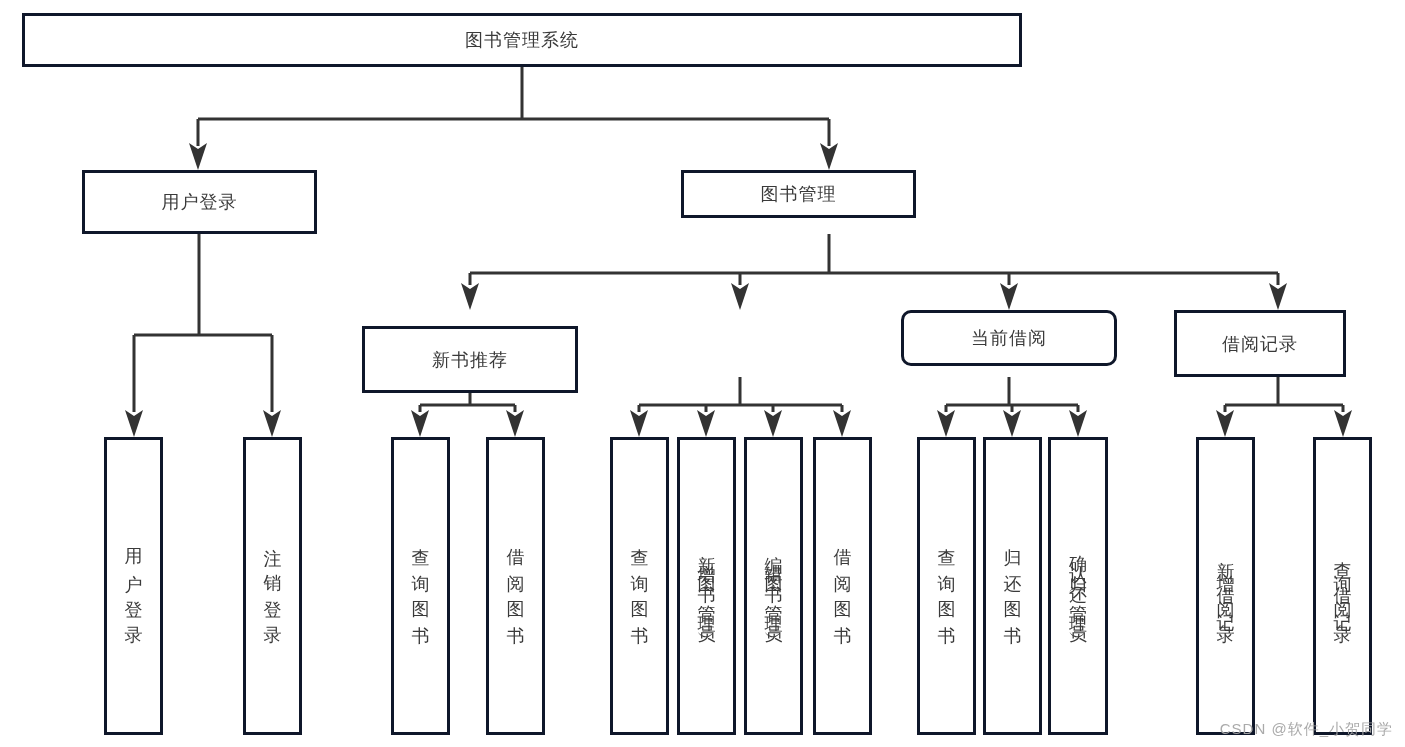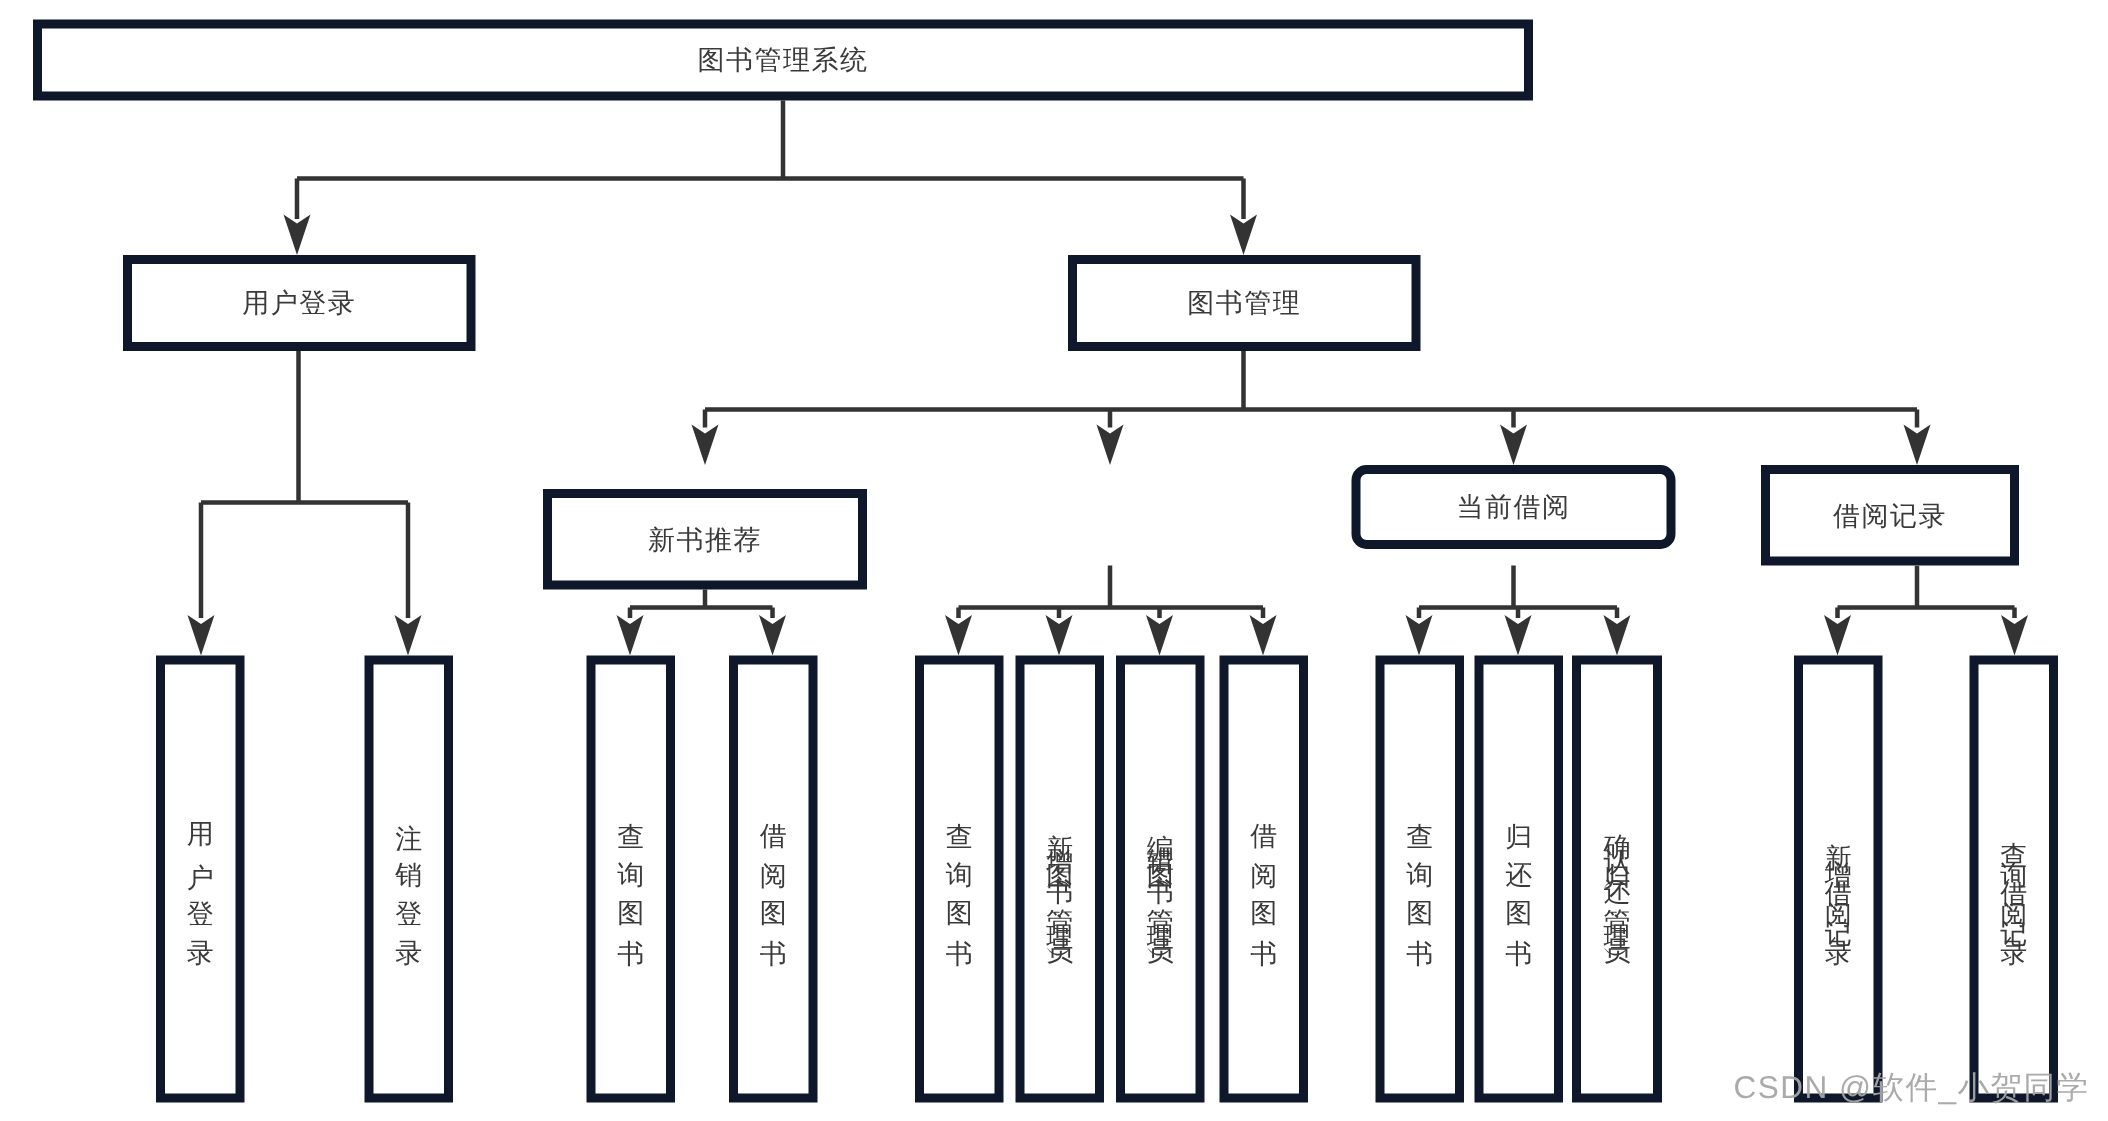--- a/index.html
+++ b/index.html
@@ -27,21 +27,21 @@
     stroke-width: 3;
     fill: none;
   }
   .connectors polygon {
     fill: #333333;
     stroke: none;
   }
   .node {
     position: absolute;
     box-sizing: border-box;
-    border: 6px solid #0f172a;
+    border: 3px solid #0f172a;
     background: #ffffff;
     display: flex;
     align-items: center;
     justify-content: center;
     color: #3a3a3a;
     font-size: 18px;
   }
   .node.h-box {
     letter-spacing: 1px;
   }
@@ -52,21 +52,21 @@
     white-space: nowrap;
   }
   .node.v-box .len4 { letter-spacing: 26px; }
   .node.v-box .len6 { letter-spacing: 13px; }
   .node.v-box .len9 { letter-spacing: 10px; }
 
   
   #n-root   { left: 22px;  top: 13px;  width: 1000px; height: 54px; }
   
   #n-login  { left: 82px;  top: 170px; width: 235px;  height: 64px; }
-  #n-mgmt   { left: 712px; top: 170px; width: 235px;  height: 64px; }
+  #n-mgmt   { left: 681px; top: 170px; width: 235px;  height: 48px; }
   
   #n-newrec { left: 362px;  top: 326px; width: 216px; height: 67px; }
   #n-borrow { left: 632px;  top: 310px; width: 216px; height: 67px; }
   #n-curr   { left: 901px;  top: 310px; width: 216px; height: 56px; border-radius: 10px; }
   #n-record { left: 1174px; top: 310px; width: 172px; height: 67px; }
   
   .v-box { top: 437px; width: 59px; height: 298px; }
   #l-userlogin { left: 104px; }
   #l-logout    { left: 243px; }
   #l-query1    { left: 391px; }
@@ -78,21 +78,21 @@
   #l-query3    { left: 917px; }
   #l-return    { left: 983px; }
   #l-confirm   { left: 1048px; width: 60px; }
   #l-addrec    { left: 1196px; }
   #l-queryrec  { left: 1313px; }
 
   .watermark {
     position: absolute;
     right: 12px;
     bottom: 8px;
-    font-size: 21px;
+    font-size: 15px;
     color: rgba(165,165,165,0.95);
     letter-spacing: 1px;
     white-space: nowrap;
     z-index: 5;
     text-align: right;
   }
 </style>
 </head>
 <body>
 

